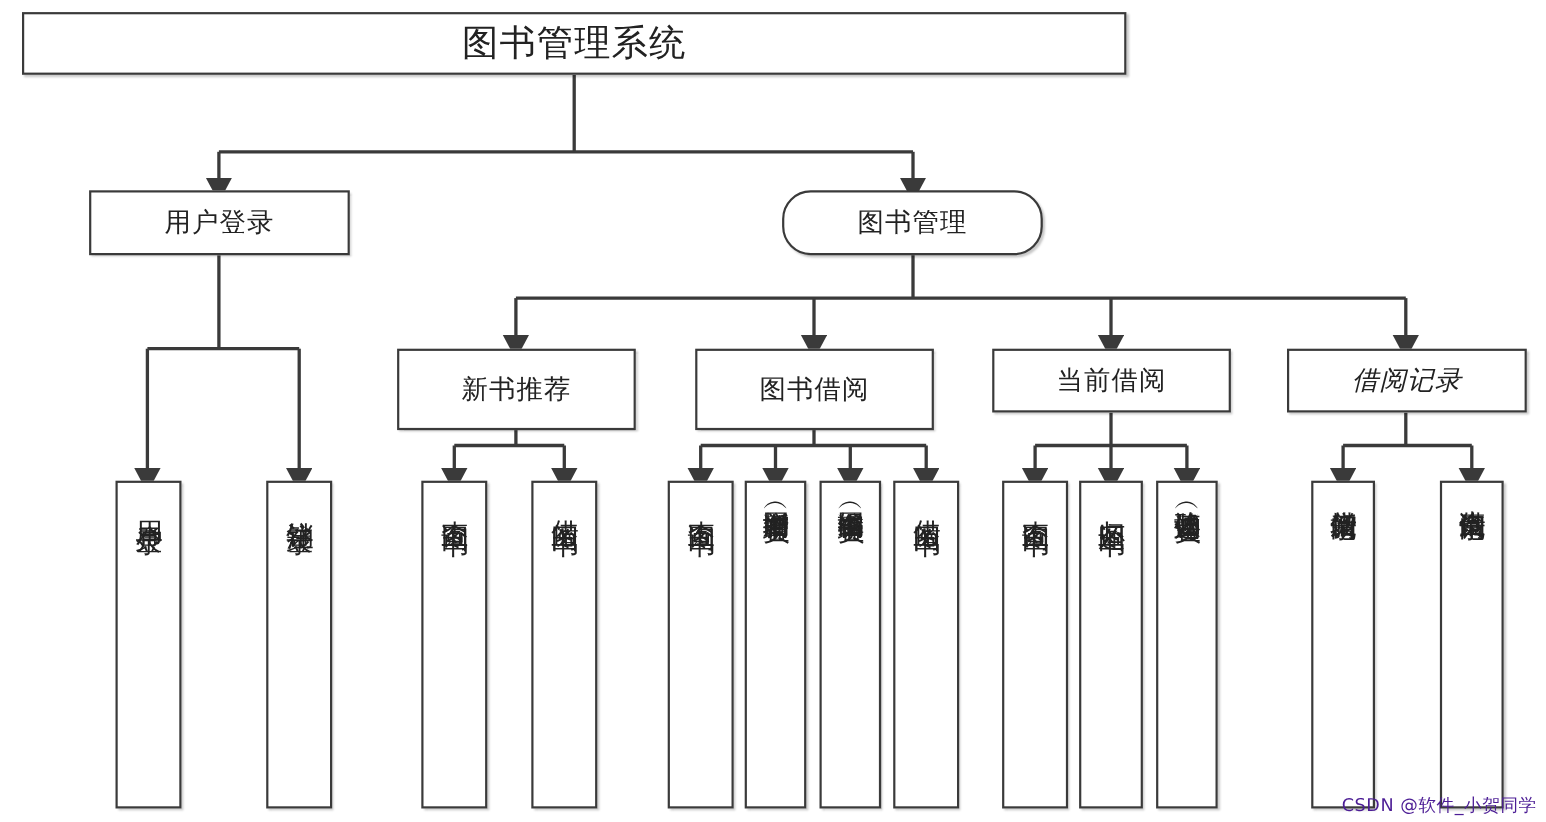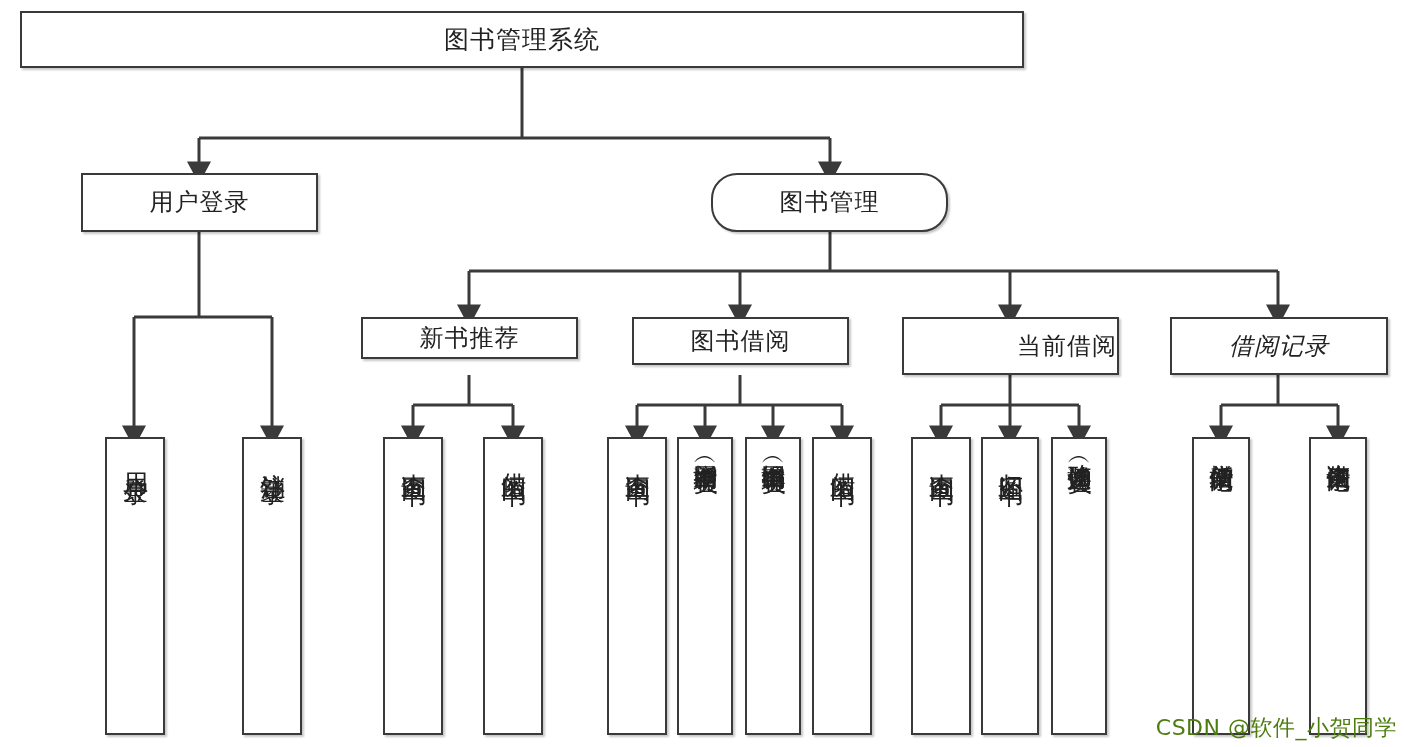--- a/index.html
+++ b/index.html
@@ -43,21 +43,21 @@
     text-align: center;
     line-height: 1.18;
     letter-spacing: 1px;
   }
   
   .node.horiz .label {
     writing-mode: horizontal-tb;
     font-size: 24px;
   }
   .node.root .label {
-    font-size: 25px;
+    font-size: 33px;
   }
   
   .node.vert {
     align-items: flex-start;
     justify-content: center;
     padding-top: 14px;
   }
   .node.vert .label {
     writing-mode: vertical-rl;
     text-orientation: upright;
@@ -70,22 +70,22 @@
     padding-top: 6px;
   }
   .node.vert.tall-text .label {
     font-size: 24px;
     letter-spacing: 1px;
   }
   #watermark {
     position: absolute;
     right: 8px;
     bottom: 4px;
-    font-size: 22px;
-    color: #4d7c0f;
+    font-size: 16px;
+    color: #4c1d95;
     letter-spacing: 0.5px;
     z-index: 5;
     white-space: nowrap;
     font-family: "DejaVu Sans", "Liberation Sans", sans-serif;
   }
 </style>
 </head>
 <body>
 
 <div id="canvas">
@@ -145,29 +145,29 @@
   </div>
 
   <div class="node horiz" style="left:81px; top:173px; width:237px; height:59px;">
     <span class="label">用户登录</span>
   </div>
 
   <div class="node horiz" style="left:711px; top:173px; width:237px; height:59px;border-radius:26px;">
     <span class="label">图书管理</span>
   </div>
 
-  <div class="node horiz" style="left:361px; top:317px; width:217px; height:42px;">
+  <div class="node horiz" style="left:361px; top:317px; width:217px; height:74px;">
     <span class="label">新书推荐</span>
   </div>
 
-  <div class="node horiz" style="left:632px; top:317px; width:217px; height:48px;">
+  <div class="node horiz" style="left:632px; top:317px; width:217px; height:74px;">
     <span class="label">图书借阅</span>
   </div>
 
-  <div class="node horiz" style="left:902px; top:317px; width:217px; height:58px;justify-content:flex-end;">
+  <div class="node horiz" style="left:902px; top:317px; width:217px; height:58px;">
     <span class="label">当前借阅</span>
   </div>
 
   <div class="node horiz" style="left:1170px; top:317px; width:218px; height:58px;font-style:italic;">
     <span class="label">借阅记录</span>
   </div>
 
   <div class="node vert" style="left:105px; top:437px; width:60px; height:298px;">
     <span class="label">用户登录</span>
   </div>

